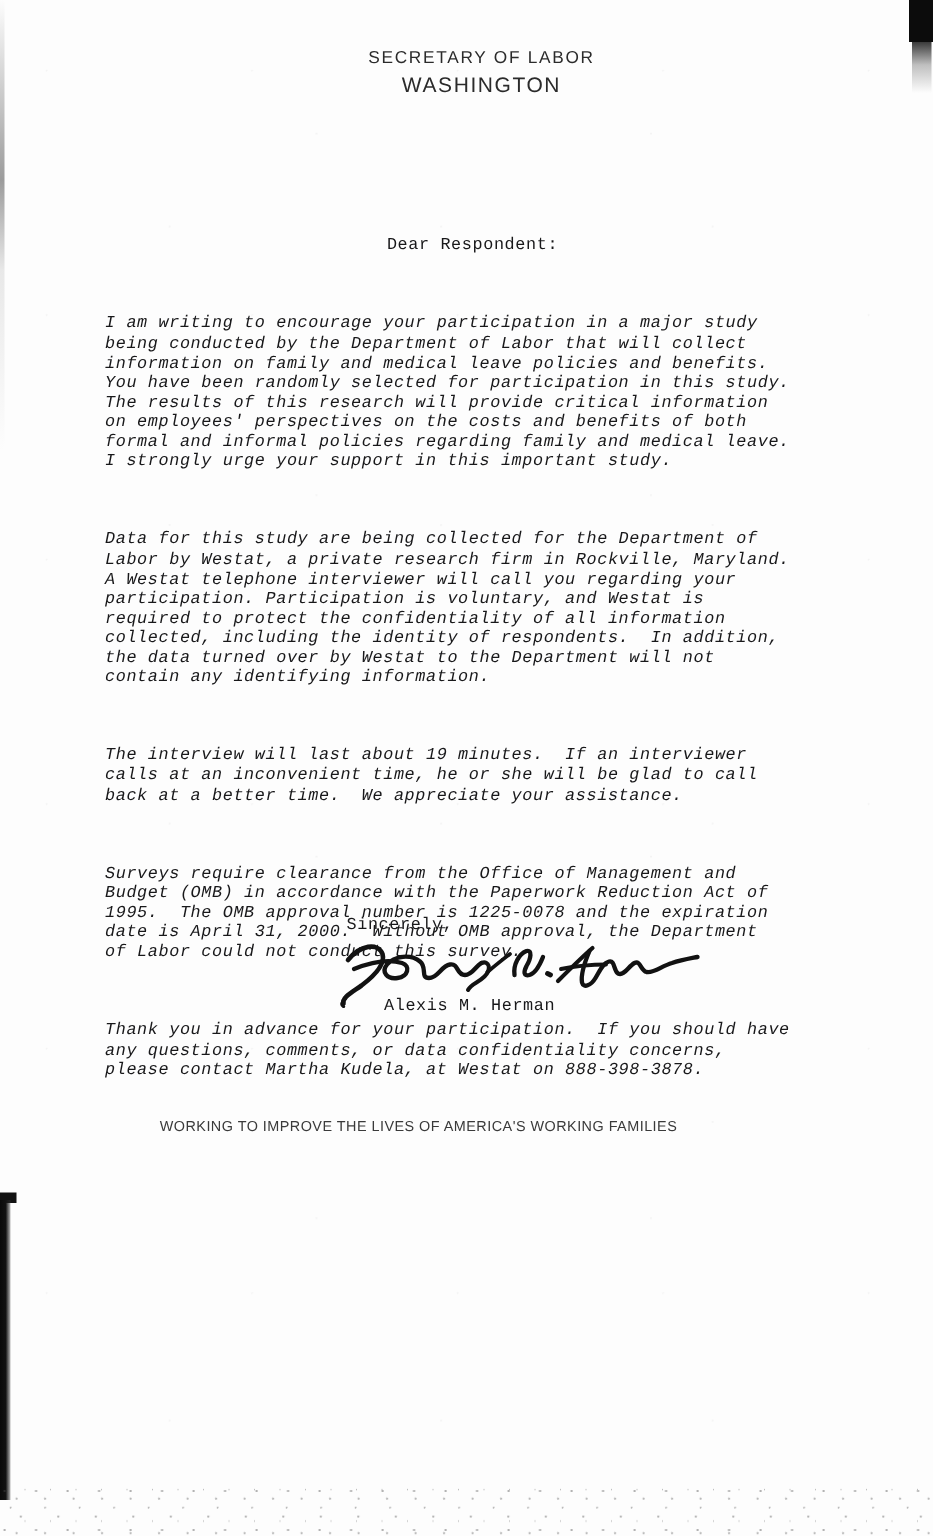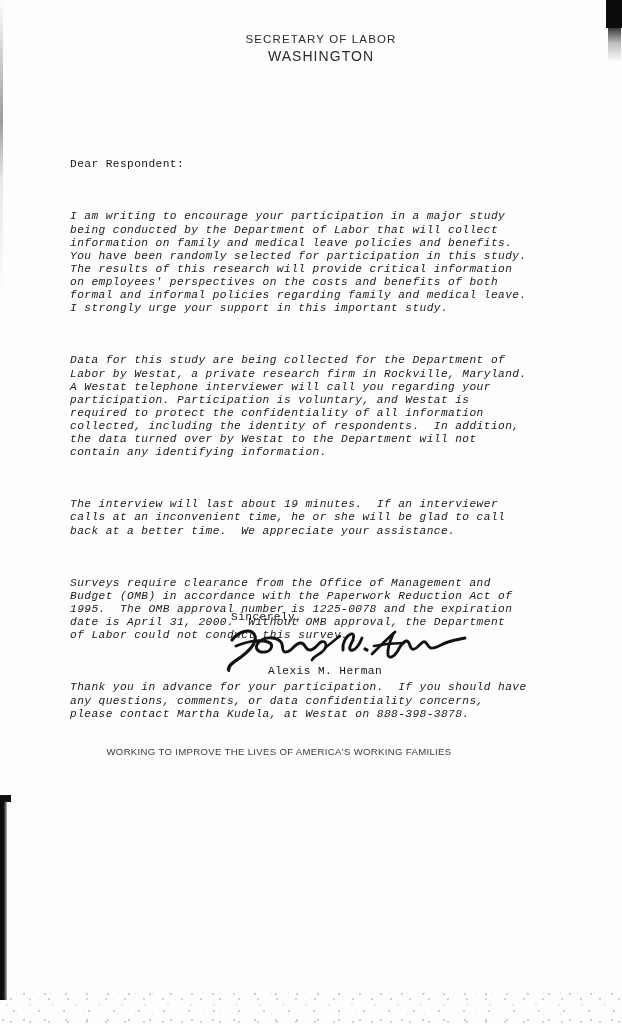--- a/index.html
+++ b/index.html
@@ -118,20 +118,21 @@
     width: 490px;
     font-size: 11.2px;
     line-height: 13.1px;
     letter-spacing: 0.42px;
     color: #18181a;
     white-space: pre-wrap;
   }
   .salutation {
     margin: 0 0 13px 0;
     white-space: pre-wrap;
+    text-align: center;
   }
   .para {
     margin: 0 0 13px 0;
     white-space: pre-wrap;
     font-style: italic;
   }
 
   
   .closing {
     position: absolute;
@@ -147,21 +148,21 @@
     left: 222px;
     top: 624px;
     width: 250px;
     height: 48px;
   }
   .signature-wrap svg {
     display: block;
   }
   .signature-name {
     position: absolute;
-    left: 268px;
+    left: 256px;
     top: 665px;
     font-size: 11.2px;
     line-height: 13.1px;
     letter-spacing: 0.42px;
     color: #18181a;
   }
 
   
   .footer-tagline {
     position: absolute;

